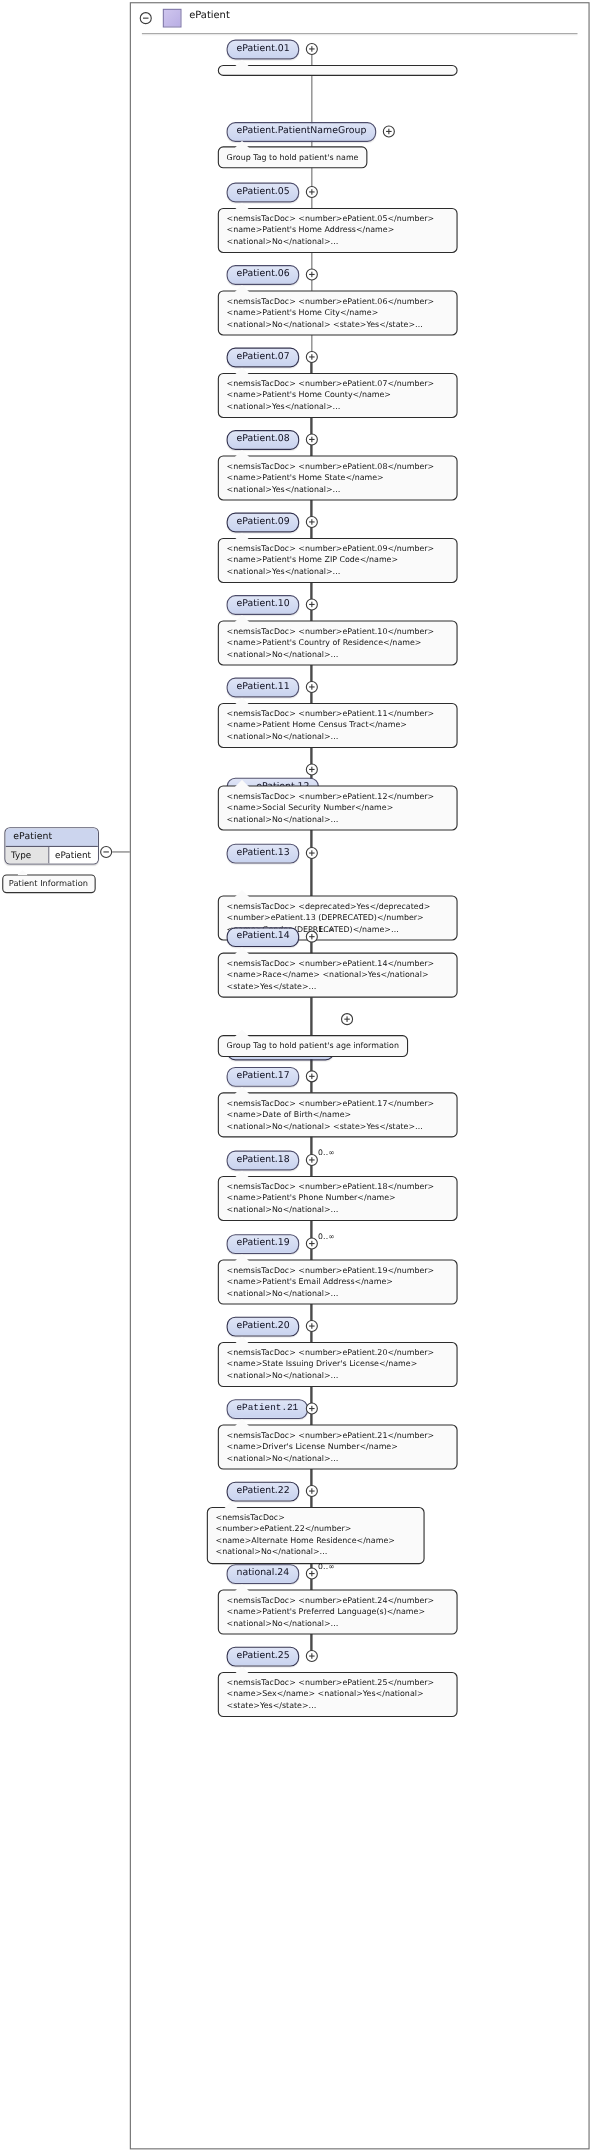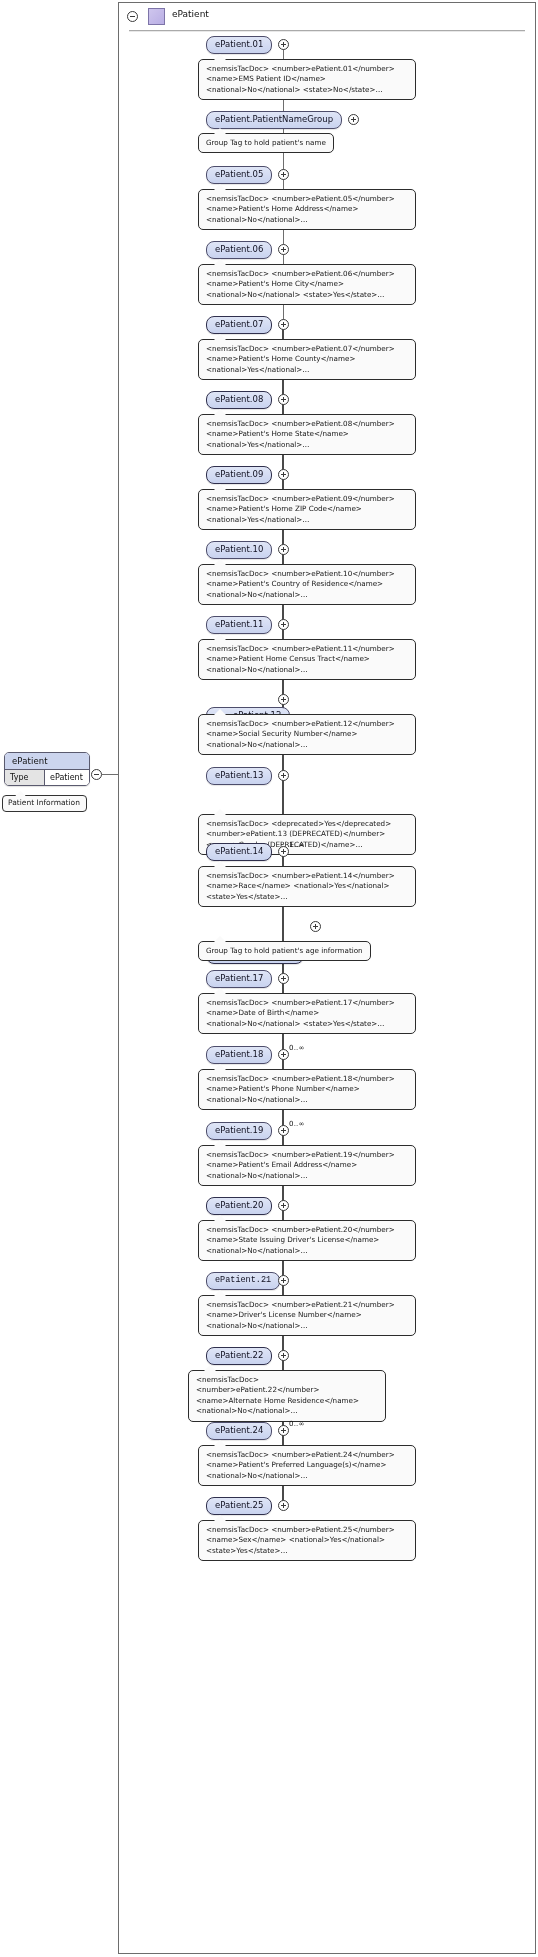--- a/index.html
+++ b/index.html
@@ -211,23 +211,21 @@
   <div id="spine" style="top: 42px; height: 1461px;"></div>
   <div id="spine-bold" style="top: 322px; height: 1181px;"></div>
 
   <div id="nodes">
       <div class="branch" style="left: 165px; top: 42px;"></div>
       <div class="pill" style="left: 87px; top: 33px;">ePatient.01</div>
       <div class="circ plus" style="left: 159px; top: 36px;">
         <span class="hbar"></span>
         <span class="vbar"></span>
       </div>
-      <div class="annot" style="left: 79px; top: 56px; width: 218px;"><span class="tail"><u></u><i></i></span><span>&lt;nemsisTacDoc&gt; &lt;number&gt;ePatient.01&lt;/number&gt;
-&lt;name&gt;EMS Patient ID&lt;/name&gt;
-&lt;national&gt;No&lt;/national&gt; &lt;state&gt;No&lt;/state&gt;…</span></div>
+      <div class="annot" style="left: 79px; top: 56px; width: 218px;"><span class="tail"><u></u><i></i></span></div>
       <div class="branch" style="left: 165px; top: 117px;"></div>
       <div class="pill" style="left: 87px; top: 108px;">ePatient.PatientNameGroup</div>
       <div class="circ plus" style="left: 229px; top: 111px;">
         <span class="hbar"></span>
         <span class="vbar"></span>
       </div>
       <div class="annot" style="left: 79px; top: 130px; width: auto;"><span class="tail"><u></u><i></i></span><span>Group Tag to hold patient's name</span></div>
       <div class="branch" style="left: 165px; top: 172px;"></div>
       <div class="pill" style="left: 87px; top: 163px;">ePatient.05</div>
       <div class="circ plus" style="left: 159px; top: 166px;">
@@ -377,21 +375,21 @@
       <div class="pill req" style="left: 87px; top: 1344px;">ePatient.22</div>
       <div class="circ plus" style="left: 159px; top: 1347px;">
         <span class="hbar"></span>
         <span class="vbar"></span>
       </div>
       <div class="annot" style="left: 69px; top: 1367px; width: 198px;"><span class="tail"><u></u><i></i></span><span>&lt;nemsisTacDoc&gt; &lt;number&gt;ePatient.22&lt;/number&gt;
 &lt;name&gt;Alternate Home Residence&lt;/name&gt;
 &lt;national&gt;No&lt;/national&gt;…</span></div>
       <div class="branch" style="left: 165px; top: 1428px;"></div>
       <div class="occ" style="left: 170px; top: 1417px;">0..∞</div>
-      <div class="pill" style="left: 87px; top: 1419px;">ePatient.24</div>
+      <div class="pill" style="left: 87px; top: 1419px;">national.24</div>
       <div class="circ plus" style="left: 159px; top: 1422px;">
         <span class="hbar"></span>
         <span class="vbar"></span>
       </div>
       <div class="annot" style="left: 79px; top: 1442px; width: 218px;"><span class="tail"><u></u><i></i></span><span>&lt;nemsisTacDoc&gt; &lt;number&gt;ePatient.24&lt;/number&gt;
 &lt;name&gt;Patient's Preferred Language(s)&lt;/name&gt;
 &lt;national&gt;No&lt;/national&gt;…</span></div>
       <div class="branch req" style="left: 165px; top: 1503px;"></div>
       <div class="pill req" style="left: 87px; top: 1494px;">ePatient.25</div>
       <div class="circ plus" style="left: 159px; top: 1497px;">

